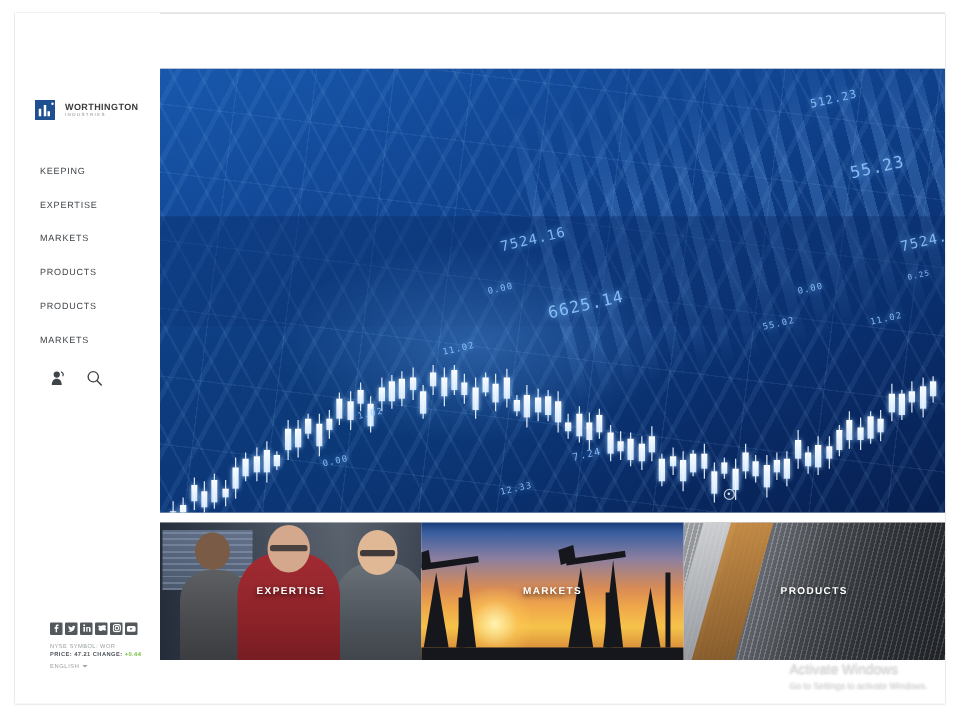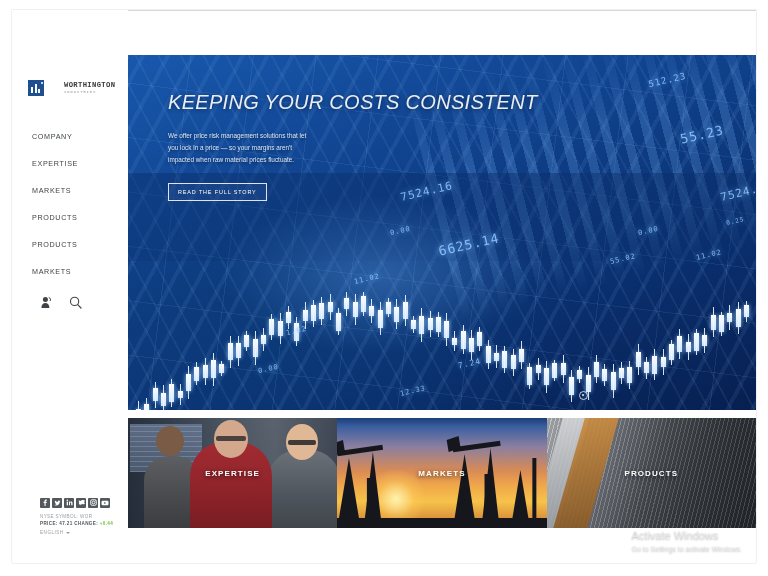--- a/index.html
+++ b/index.html
@@ -45,22 +45,21 @@
     height: 553px;
     background: #ffffff;
   }
 
   .logo-block {
     position: absolute;
     left: 16px;
     top: 70px;
     display: flex;
     align-items: center;
-    gap: 20px;
-    font-family: Liberation Mono, monospace;
+    gap: 8px;
   }
   .logo-mark {
     width: 16px;
     height: 16px;
     background: #1d4f91;
     position: relative;
     flex: 0 0 auto;
   }
   .logo-mark .bar {
     position: absolute;
@@ -483,21 +482,21 @@
           <div class="bar b3"></div>
           <div class="spark"></div>
         </div>
         <div class="logo-text">
           <span class="logo-name">WORTHINGTON</span>
           <span class="logo-sub">INDUSTRIES</span>
         </div>
       </div>
 
       <nav class="nav">
-        <div class="nav-item">COMPANY</div>
+        <div class="nav-item">KEEPING</div>
         <div class="nav-item">EXPERTISE</div>
         <div class="nav-item">MARKETS</div>
         <div class="nav-item">PRODUCTS</div>
         <div class="nav-item">PRODUCTS</div>
         <div class="nav-item">MARKETS</div>
       </nav>
 
       <div class="util-icons">
         <span>
           <svg width="13" height="13" viewBox="0 0 13 13">
@@ -811,25 +810,20 @@
           <div class="float-num" style="left: 482px; top: 200px; font-size: 7px;">55.02</div>
           <div class="float-num" style="left: 226px; top: 220px; font-size: 7px;">11.02</div>
           <div class="float-num" style="left: 568px; top: 196px; font-size: 7px;">11.02</div>
           <div class="float-num" style="left: 598px; top: 162px; font-size: 6px;">0.25</div>
           <div class="float-num" style="left: 130px; top: 310px; font-size: 7px;">0.00</div>
           <div class="float-num" style="left: 158px; top: 272px; font-size: 7px;">1.02</div>
           <div class="float-num" style="left: 330px; top: 304px; font-size: 8px;">7.24</div>
           <div class="float-num" style="left: 272px; top: 332px; font-size: 7px;">12.33</div>
         </div>
 
-      <div class="hero-content">
-        <h1 class="hero-title">KEEPING YOUR COSTS CONSISTENT</h1>
-        <p class="hero-body">We offer price risk management solutions that let you lock in a price — so your margins aren't impacted when raw material prices fluctuate.</p>
-        <span class="hero-cta">READ THE FULL STORY</span>
-      </div>
 
       <div class="hero-dot"></div>
     </section>
 
     <div class="tiles">
 
       <div class="tile t-expertise">
         <div class="scr"></div>
         <div class="p1"></div>
         <div class="p1h"></div>

